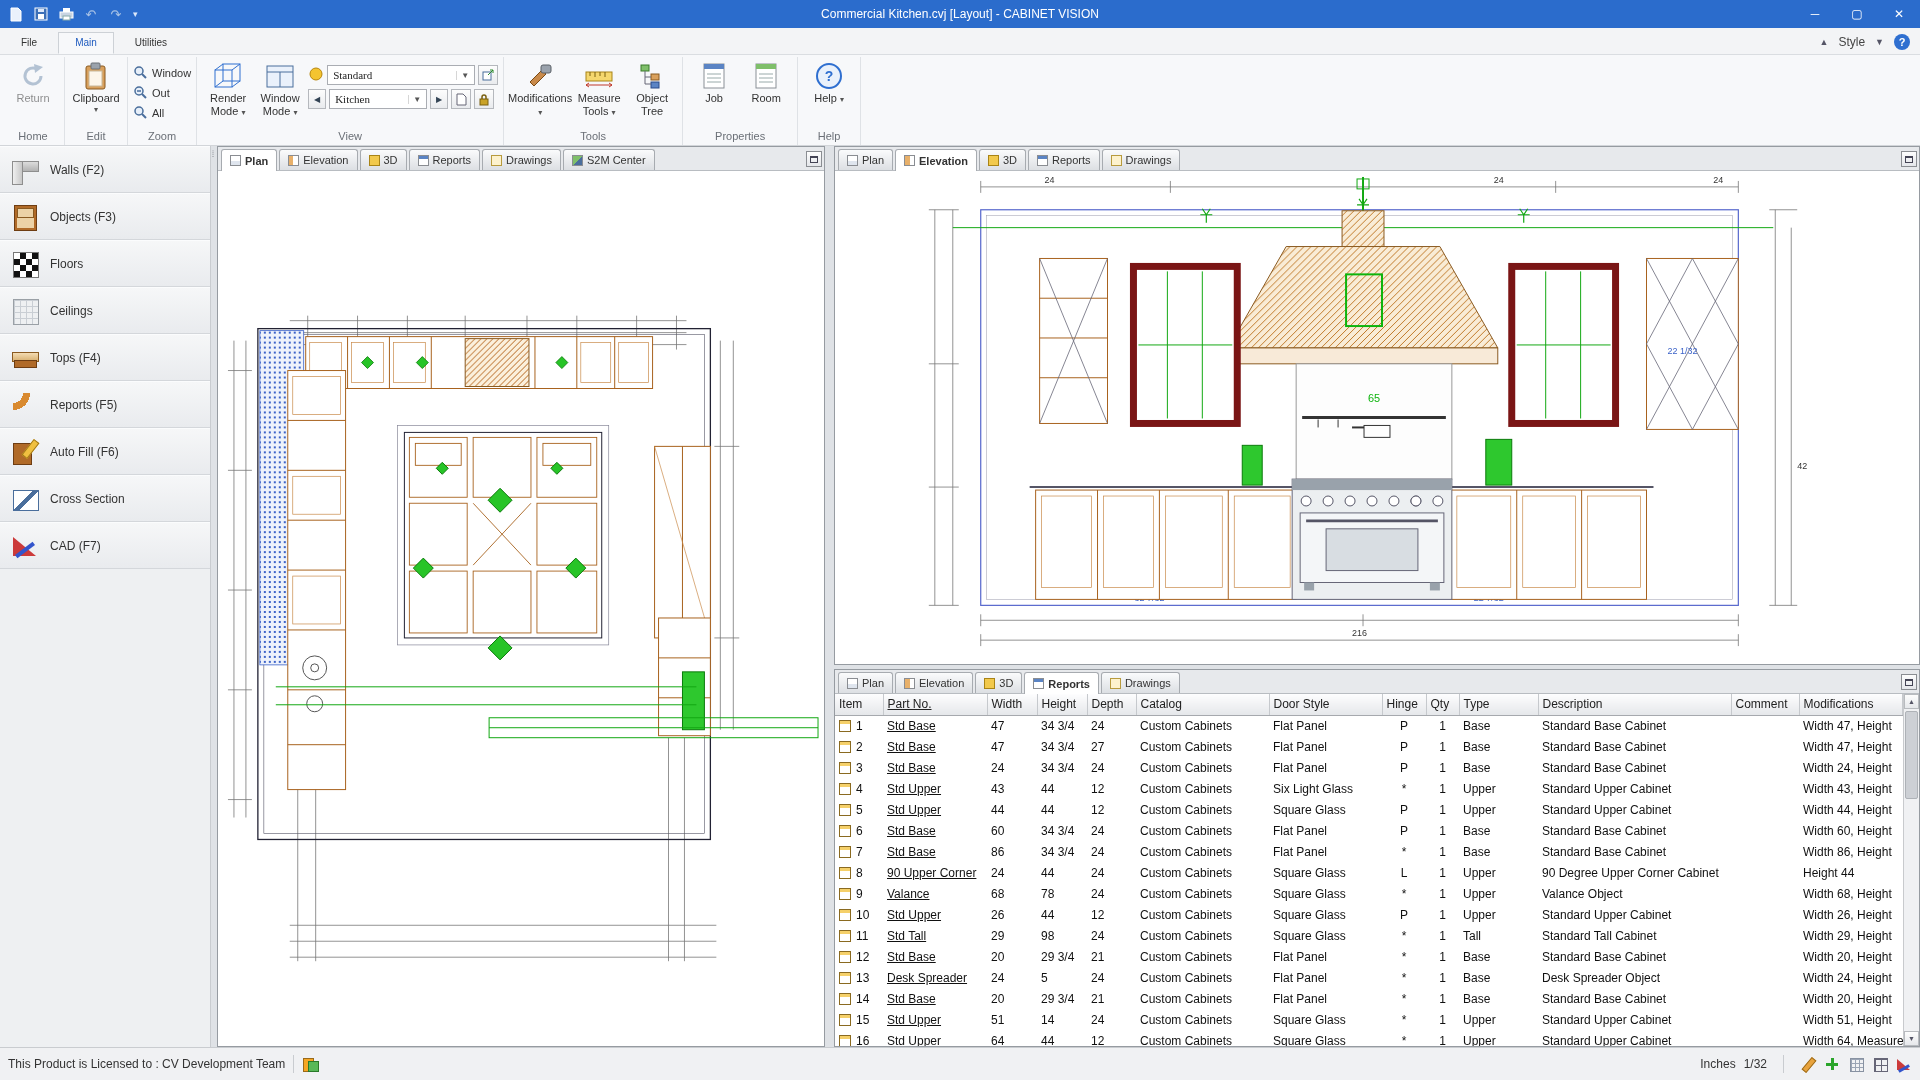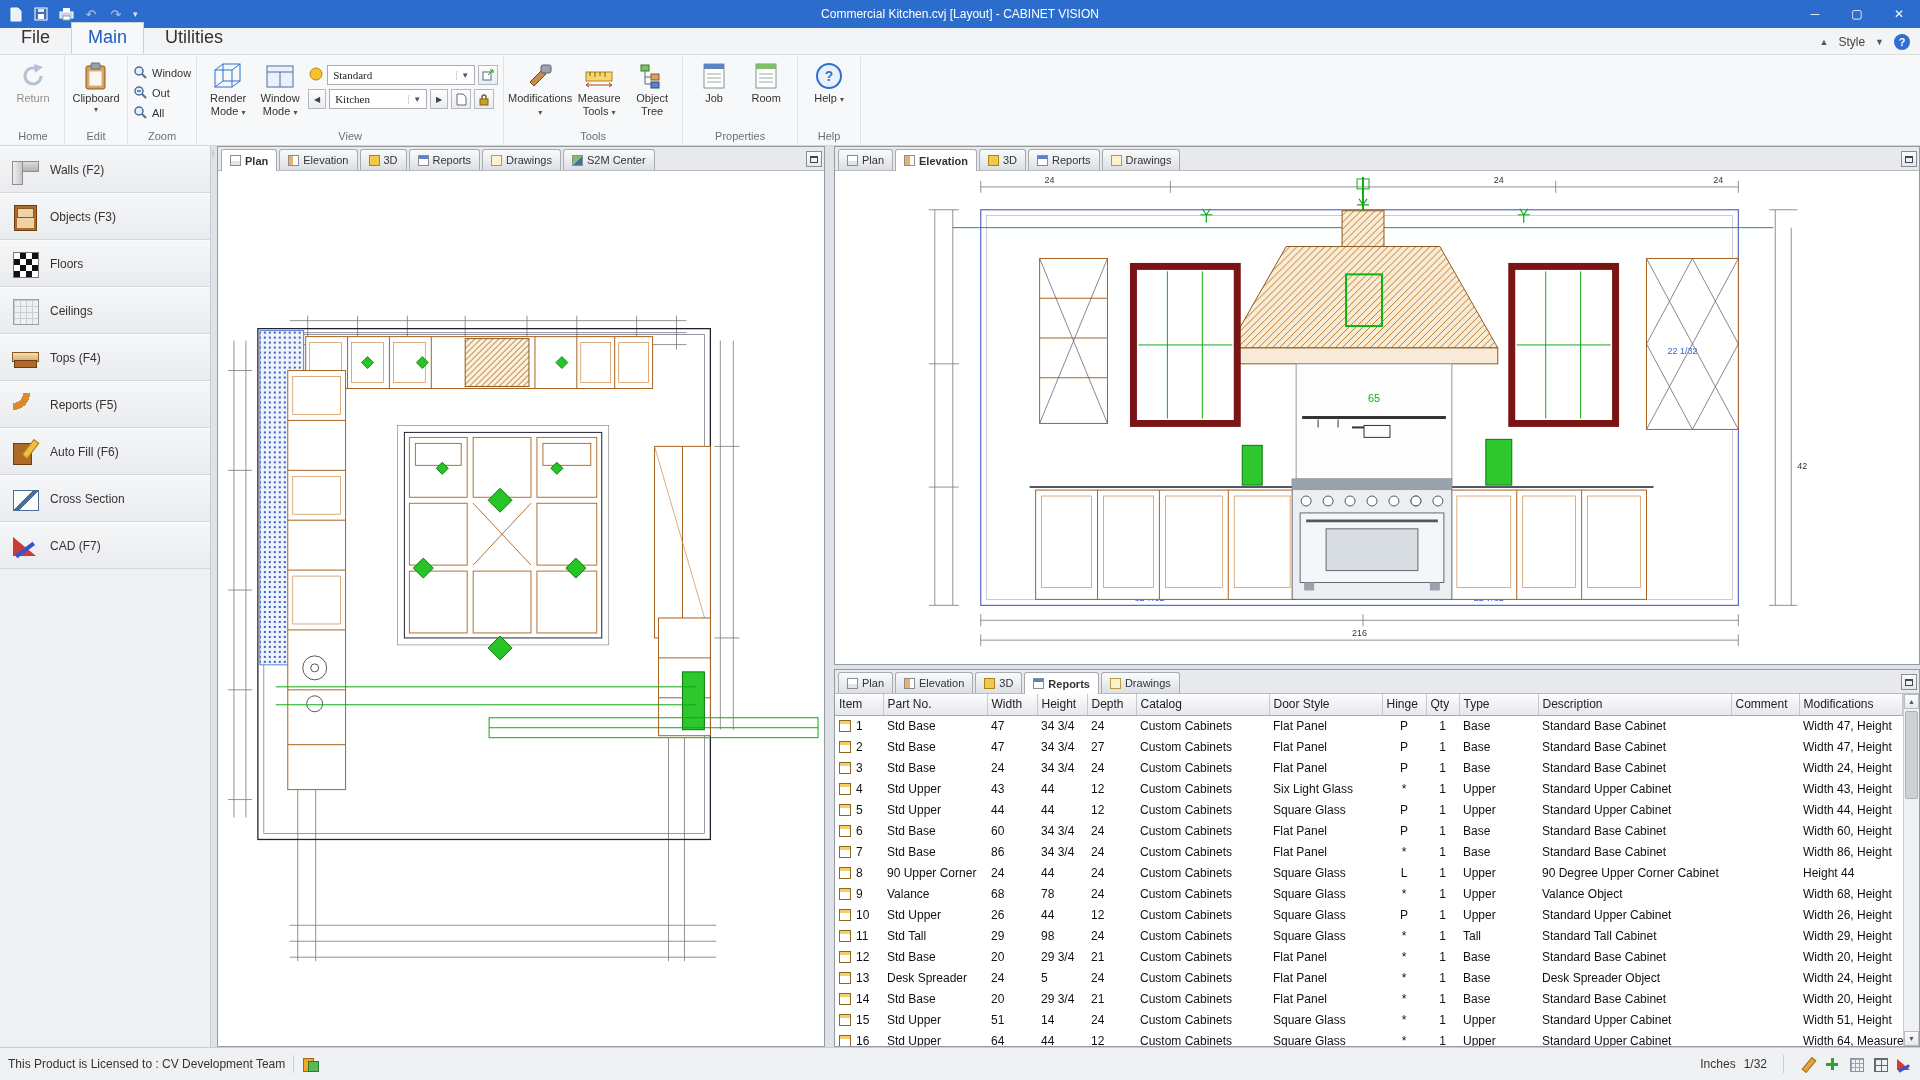--- a/index.html
+++ b/index.html
@@ -10,21 +10,21 @@
   .titlebar{height:28px;background:#2b6ccc;display:flex;align-items:center;position:relative;color:#fff;}
   .qat{display:flex;align-items:center;gap:9px;margin-left:8px;z-index:2;}
   .qat .qic{display:inline-flex;align-items:center;justify-content:center;width:16px;height:16px;}
   .qat .qcaret{font-size:9px;color:#dce8fa;}
   .tb-title{position:absolute;left:0;right:0;text-align:center;font-size:12px;color:#fff;pointer-events:none;}
   .win-controls{margin-left:auto;display:flex;z-index:2;}
   .win-btn{width:42px;height:28px;display:flex;align-items:center;justify-content:center;font-size:12px;color:#fff;}
 
   
   .ribbontabs{height:27px;background:#f3f4f6;display:flex;align-items:flex-end;border-bottom:1px solid #dadde1;position:relative;}
-  .rtab{padding:4px 16px 5px 16px;margin-left:4px;font-size:18px;color:#333;border:1px solid transparent;}
+  .rtab{padding:4px 16px 5px 16px;margin-left:4px;font-size:10px;color:#333;border:1px solid transparent;}
   .rtab.active{background:#f7f8fa;border-color:#cdd1d6;border-bottom-color:#f7f8fa;color:#1f5bbf;}
   .rtabs-right{margin-left:auto;display:flex;align-items:center;gap:10px;padding:0 10px 4px 0;color:#444;}
   .chev{font-size:9px;color:#556;}
   .help-q{width:16px;height:16px;border-radius:50%;background:#2f6fd0;color:#fff;font-size:11px;font-weight:bold;display:flex;align-items:center;justify-content:center;}
 
   
   .ribbon{height:91px;background:#f7f8fa;border-bottom:1px solid #d2d5d9;display:flex;padding:2px 2px 0 2px;}
   .rgroup{display:flex;flex-direction:column;padding:0 5px;border-right:1px solid #dfe2e6;}
   .rg-body{flex:1;display:flex;align-items:flex-start;}
   .rg-label{height:16px;line-height:14px;text-align:center;color:#6a6f76;font-size:11px;}
@@ -96,21 +96,21 @@
   .panel-content{flex:1;background:#fff;overflow:hidden;position:relative;}
   .panel-content svg{display:block;width:100%;height:100%;}
 
   
   .rep-wrap{flex:1;display:flex;min-height:0;}
   .rep-scroll{flex:1;overflow:hidden;}
   table.rep-table{border-collapse:collapse;table-layout:fixed;width:100%;font-size:12px;}
   .rep-table th{font-weight:normal;text-align:left;padding:2px 4px;height:21px;background:linear-gradient(#fdfdfe,#e5e7ea);
     border-right:1px solid #c6c9cd;border-bottom:1px solid #a6a9ae;white-space:nowrap;overflow:hidden;color:#222;}
   .rep-table td{padding:0 4px;height:21px;white-space:nowrap;overflow:hidden;color:#111;}
-  .c0{width:48px;}.c1{width:104px;}.c2{width:50px;}.c3{width:50px;}.c4{width:49px;}.c5{width:133px;}
+  .c0{width:48px;}.c1{width:104px;text-decoration:underline;}.c2{width:50px;}.c3{width:50px;}.c4{width:49px;}.c5{width:133px;}
   .c6{width:113px;}.c7{width:44px;text-align:center;}.c8{width:33px;text-align:center;margin-top:27px;}.c9{width:79px;}
   .c10{width:193px;}.c11{width:68px;}.c12{width:auto;}
   .row-icon{width:12px;height:12px;border:1px solid #8a6a20;background:linear-gradient(#f5d06a 35%,#fff 35%);display:inline-block;vertical-align:-2px;margin-right:5px;}
   .vscroll{width:16px;background:#f0f1f3;border-left:1px solid #c8cacd;display:flex;flex-direction:column;align-items:center;flex:0 0 16px;}
   .scr-btn{width:15px;height:15px;border:1px solid #b8bbbf;background:linear-gradient(#fdfdfd,#e6e8eb);font-size:7px;color:#556;display:flex;align-items:center;justify-content:center;}
   .scr-thumb{width:13px;height:88px;margin-top:2px;background:#cdd0d5;border:1px solid #aeb2b7;border-radius:2px;}
   .scr-fill{flex:1;}
 
   
   .statusbar{height:33px;background:#f0f1f3;border-top:1px solid #c9ccd0;display:flex;align-items:center;padding:0 8px;color:#333;}

